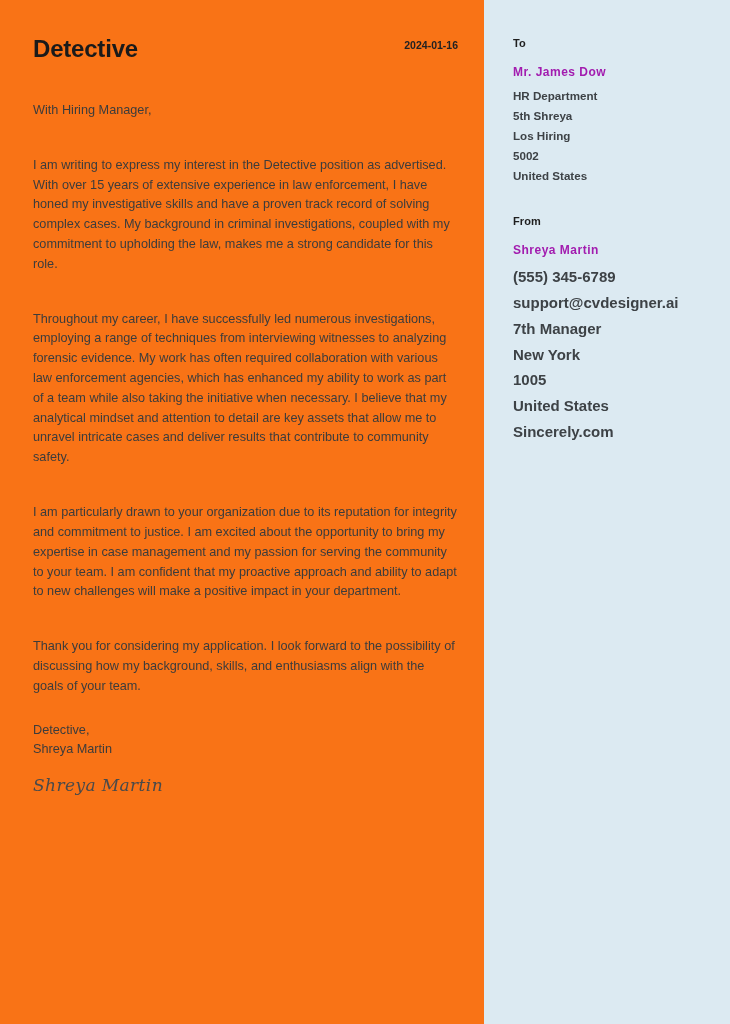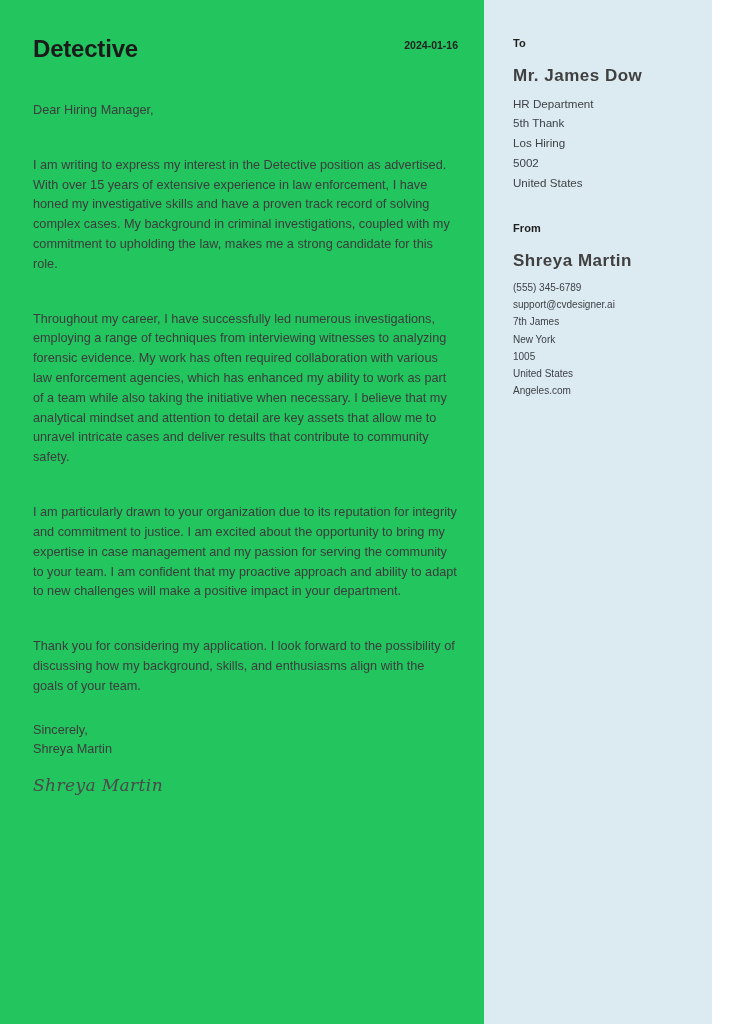--- a/index.html
+++ b/index.html
@@ -22,21 +22,21 @@
     height: 1024px;
     display: flex;
     background: #ffffff;
     overflow: hidden;
   }
 
   
   .letter-column {
     width: 484px;
     height: 100%;
-    background: #22c55e;
+    background: #f97316;
     padding: 33px 26px 0 33px;
     position: relative;
   }
 
   .letter-header {
     display: flex;
     align-items: flex-start;
     justify-content: space-between;
     height: 42px;
   }
@@ -87,106 +87,107 @@
     font-family: "DejaVu Serif", serif;
     font-style: italic;
     font-size: 17px;
     color: #4a4a4a;
     letter-spacing: 0.4px;
     line-height: 1;
   }
 
   
   .sidebar {
-    width: 228px;
+    width: 246px;
     height: 100%;
     background: #dceaf2;
     padding: 37px 20px 0 29px;
   }
 
   .sidebar-section + .sidebar-section { margin-top: 29px; }
 
   .sidebar-heading {
     font-size: 11px;
     font-weight: bold;
     color: #1f1f1f;
     margin-bottom: 14px;
     letter-spacing: 0.1px;
   }
 
   .sidebar-name {
-    font-size: 17px;
+    font-size: 12px;
     font-weight: bold;
-    color: #404040;
+    color: #a21caf;
     letter-spacing: 0.5px;
     margin-bottom: 5px;
     line-height: 1.5;
   }
 
   .sidebar-line {
     font-size: 11.6px;
     color: #3d4246;
     line-height: 1.72;
+    font-weight: bold;
   }
 
   .sidebar-line.small {
-    font-size: 10px;
+    font-size: 15px;
     line-height: 1.73;
   }
 </style>
 </head>
 <body>
 
 <div class="page">
 
   <div class="letter-column">
 
     <div class="letter-header">
       <div class="letter-title">Detective</div>
       <div class="letter-date">2024-01-16</div>
     </div>
 
-    <div class="salutation">Dear Hiring Manager,</div>
+    <div class="salutation">With Hiring Manager,</div>
 
     <p class="body-paragraph">I am writing to express my interest in the Detective position as advertised. With over 15 years of extensive experience in law enforcement, I have honed my investigative skills and have a proven track record of solving complex cases. My background in criminal investigations, coupled with my commitment to upholding the law, makes me a strong candidate for this role.</p>
 
     <p class="body-paragraph">Throughout my career, I have successfully led numerous investigations, employing a range of techniques from interviewing witnesses to analyzing forensic evidence. My work has often required collaboration with various law enforcement agencies, which has enhanced my ability to work as part of a team while also taking the initiative when necessary. I believe that my analytical mindset and attention to detail are key assets that allow me to unravel intricate cases and deliver results that contribute to community safety.</p>
 
     <p class="body-paragraph">I am particularly drawn to your organization due to its reputation for integrity and commitment to justice. I am excited about the opportunity to bring my expertise in case management and my passion for serving the community to your team. I am confident that my proactive approach and ability to adapt to new challenges will make a positive impact in your department.</p>
 
     <p class="body-paragraph">Thank you for considering my application. I look forward to the possibility of discussing how my background, skills, and enthusiasms align with the goals of your team.</p>
 
     <div class="closing-block">
-      <span class="closing-line">Sincerely,</span>
+      <span class="closing-line">Detective,</span>
       <span class="closing-line">Shreya Martin</span>
     </div>
 
     <div class="signature">Shreya Martin</div>
 
   </div>
 
   <div class="sidebar">
 
     <div class="sidebar-section">
       <div class="sidebar-heading">To</div>
       <div class="sidebar-name">Mr. James Dow</div>
       <div class="sidebar-line">HR Department</div>
-      <div class="sidebar-line">5th Thank</div>
+      <div class="sidebar-line">5th Shreya</div>
       <div class="sidebar-line">Los Hiring</div>
       <div class="sidebar-line">5002</div>
       <div class="sidebar-line">United States</div>
     </div>
 
     <div class="sidebar-section">
       <div class="sidebar-heading">From</div>
       <div class="sidebar-name">Shreya Martin</div>
       <div class="sidebar-line small">(555) 345-6789</div>
       <div class="sidebar-line small">support@cvdesigner.ai</div>
-      <div class="sidebar-line small">7th James</div>
+      <div class="sidebar-line small">7th Manager</div>
       <div class="sidebar-line small">New York</div>
       <div class="sidebar-line small">1005</div>
       <div class="sidebar-line small">United States</div>
-      <div class="sidebar-line small">Angeles.com</div>
+      <div class="sidebar-line small">Sincerely.com</div>
     </div>
 
   </div>
 
 </div>
 
 </body></html>

